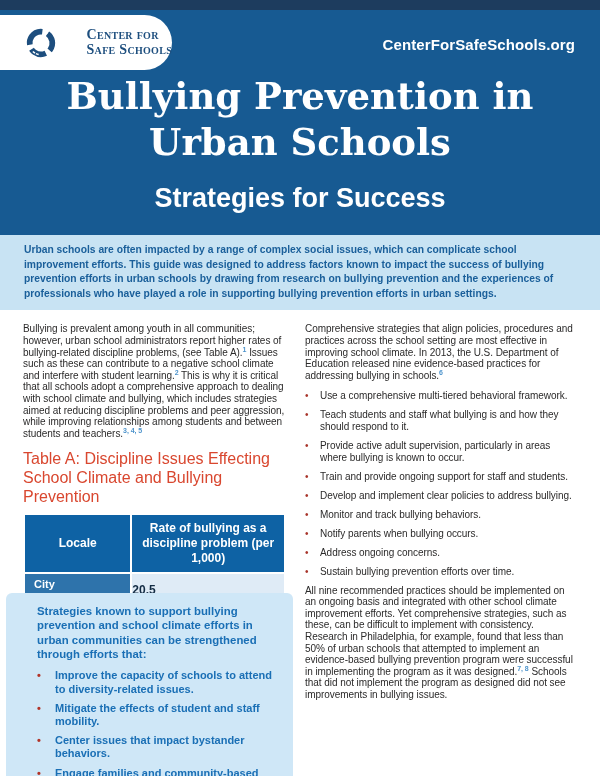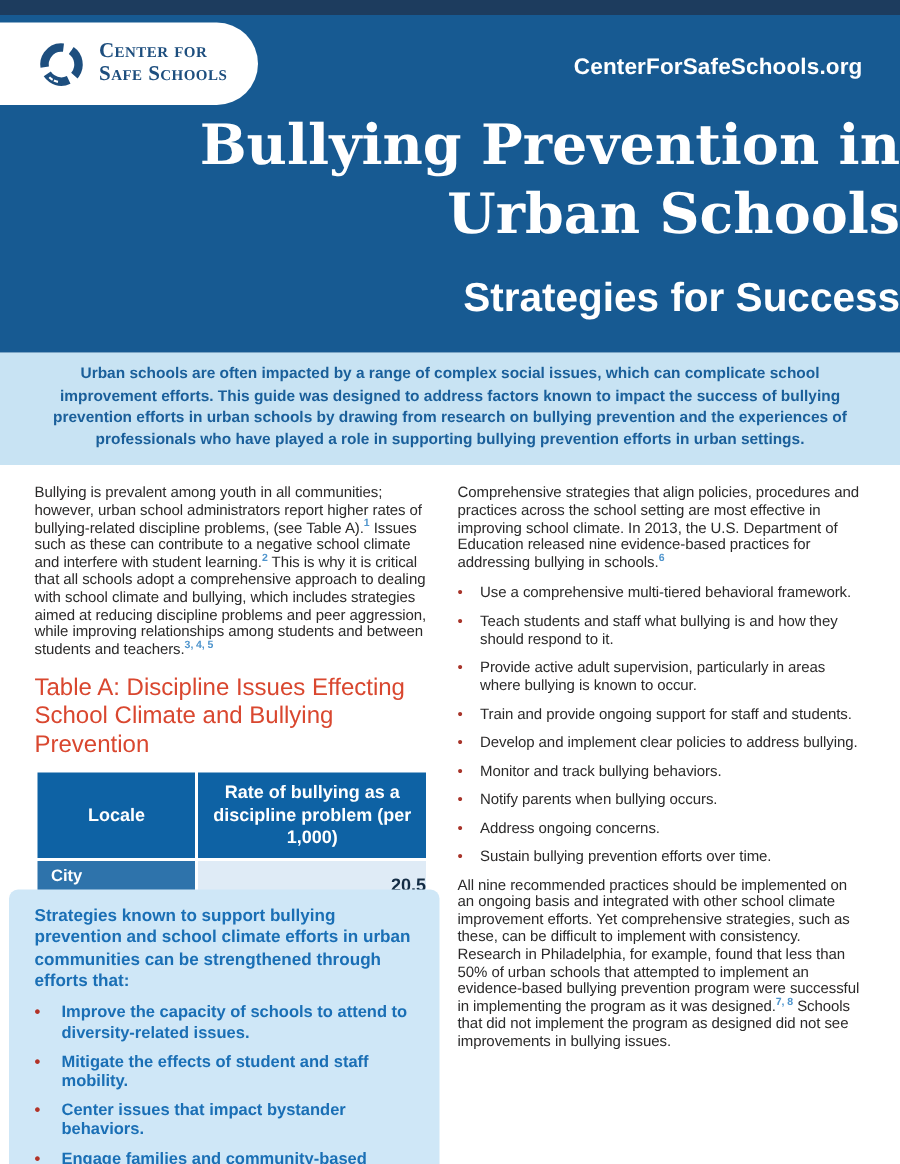--- a/index.html
+++ b/index.html
@@ -18,59 +18,59 @@
     background:#175a92;
     position:relative;
   }
   .logo-pill {
     position:absolute; left:0; top:5px;
     width:172px; height:55px;
     background:#ffffff;
     border-radius:0 28px 28px 0;
     display:flex; align-items:center;
     padding-left:24px;
+    justify-content:space-between;
   }
   .logo-mark { width:34px; height:34px; flex:0 0 auto; }
   .logo-text {
     margin-left:8px;
     font-family:"Liberation Serif", serif;
     font-variant:small-caps;
     font-weight:bold;
     font-size:14px;
     line-height:1.05;
     color:#1d4e7e;
     letter-spacing:0.3px;
   }
   .website {
     position:absolute; right:25px; top:26px;
     color:#ffffff; font-weight:bold; font-size:15px;
     letter-spacing:0.1px; text-decoration:none;margin-left:40px;
   }
   .title-block {
     position:absolute; top:63px; left:0; right:0;
-    text-align:right; color:#ffffff;
+    text-align:center; color:#ffffff;
   }
   .title-line {
     font-family:"DejaVu Serif", serif;
     font-weight:bold;
     font-size:37px;
     line-height:1.25;
   }
   .subtitle {
     margin-top:18px;
     font-weight:bold;
     font-size:27px;
     line-height:1.1;
   }
   
   .intro-banner {
     background:#c8e3f3;
     padding:8px 24px 9px 24px;
     min-height:58px;
-    text-align:center;
   }
   .intro-banner p {
     color:#1a5f9a; font-weight:bold;
     font-size:10.3px; line-height:1.42;
   }
   
   .content {
     display:flex; gap:15px;
     padding:13px 23px 0 23px;
   }
@@ -101,30 +101,30 @@
     padding:6px 8px; line-height:1.25;
   }
   .data-table td.locale-cell {
     background:#2e73ab; color:#ffffff;
     font-weight:bold; font-size:11px;
     padding:4px 0 16px 9px; width:41%;
   }
   .data-table td.rate-cell {
     background:#dfebf6; color:#142c44;
     font-weight:bold; font-size:12px;
-    text-align:right; padding:4px 0;
+    text-align:left; padding:4px 0;
   }
   
   .strategies-panel {
     position:absolute;
     left:6px; top:593px;
     width:287px; height:183px;
     background:#cfe7f7;
     border-radius:6px 6px 0 0;
-    padding:11px 14px 6px 17px;
+    padding:11px 14px 6px 31px;
     overflow:hidden;
   }
   .panel-heading {
     color:#1a6fb5; font-weight:bold;
     font-size:11.4px; line-height:1.26;
   }
   .panel-bullets { list-style:none; margin-top:8px; }
   .panel-bullets li {
     display:flex; margin-bottom:6px;
     color:#1a6fb5; font-weight:bold;

